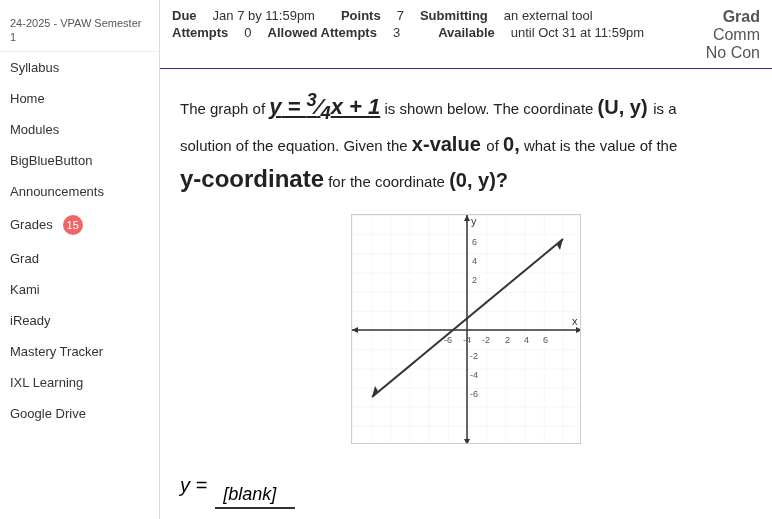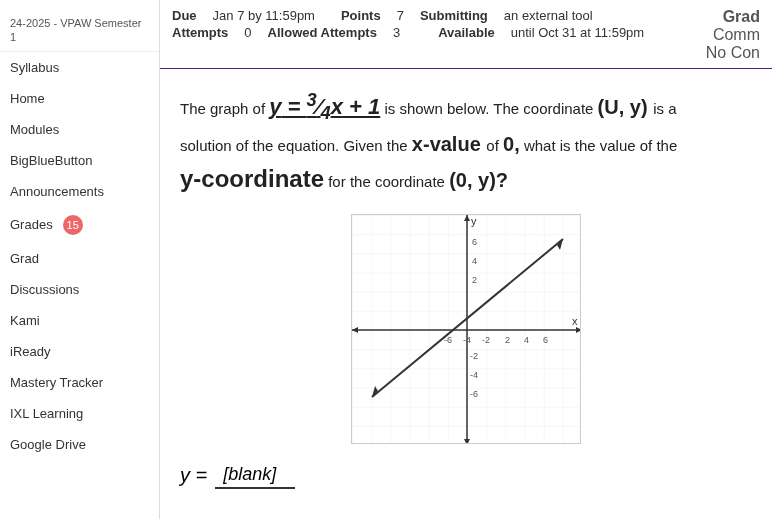--- a/index.html
+++ b/index.html
@@ -152,23 +152,20 @@
   </div>
   <div class="sidebar-item">
     <span>Announcements</span>
   </div>
   <div class="sidebar-item">
     <span>Grades</span>
     <span class="badge">15</span>
   </div>
   <div class="sidebar-item">
     <span>Grad</span>
-  </div>
-  <div class="sidebar-item">
-    <span>Discussions</span>
   </div>
   <div class="sidebar-item">
     <span>Kami</span>
   </div>
   <div class="sidebar-item">
     <span>iReady</span>
   </div>
   <div class="sidebar-item">
     <span>Mastery Tracker</span>
   </div>
@@ -269,16 +266,16 @@
         <line x1="20" y1="182" x2="211" y2="24" stroke="#333" stroke-width="2"></line>
 
         <polygon points="211,24 205,30 208,35" fill="#333"></polygon>
 
         <polygon points="20,182 26,176 23,171" fill="#333"></polygon>
       </svg>
     </div>
 
     <div class="answer-row">
       <span style="font-size:20px; font-style:italic;">y =</span>
-      <span style="font-size:18px; border-bottom: 2px solid #333; padding: 2px 8px; min-width:80px; display:inline-block;">[blank]</span>
+      <span style="font-size:18px; border-bottom: 2px solid #333; padding: 2px 8px; min-width:80px; display:inline-block;margin-top:20px;">[blank]</span>
     </div>
   </div>
 </div>
 
 </body></html>

